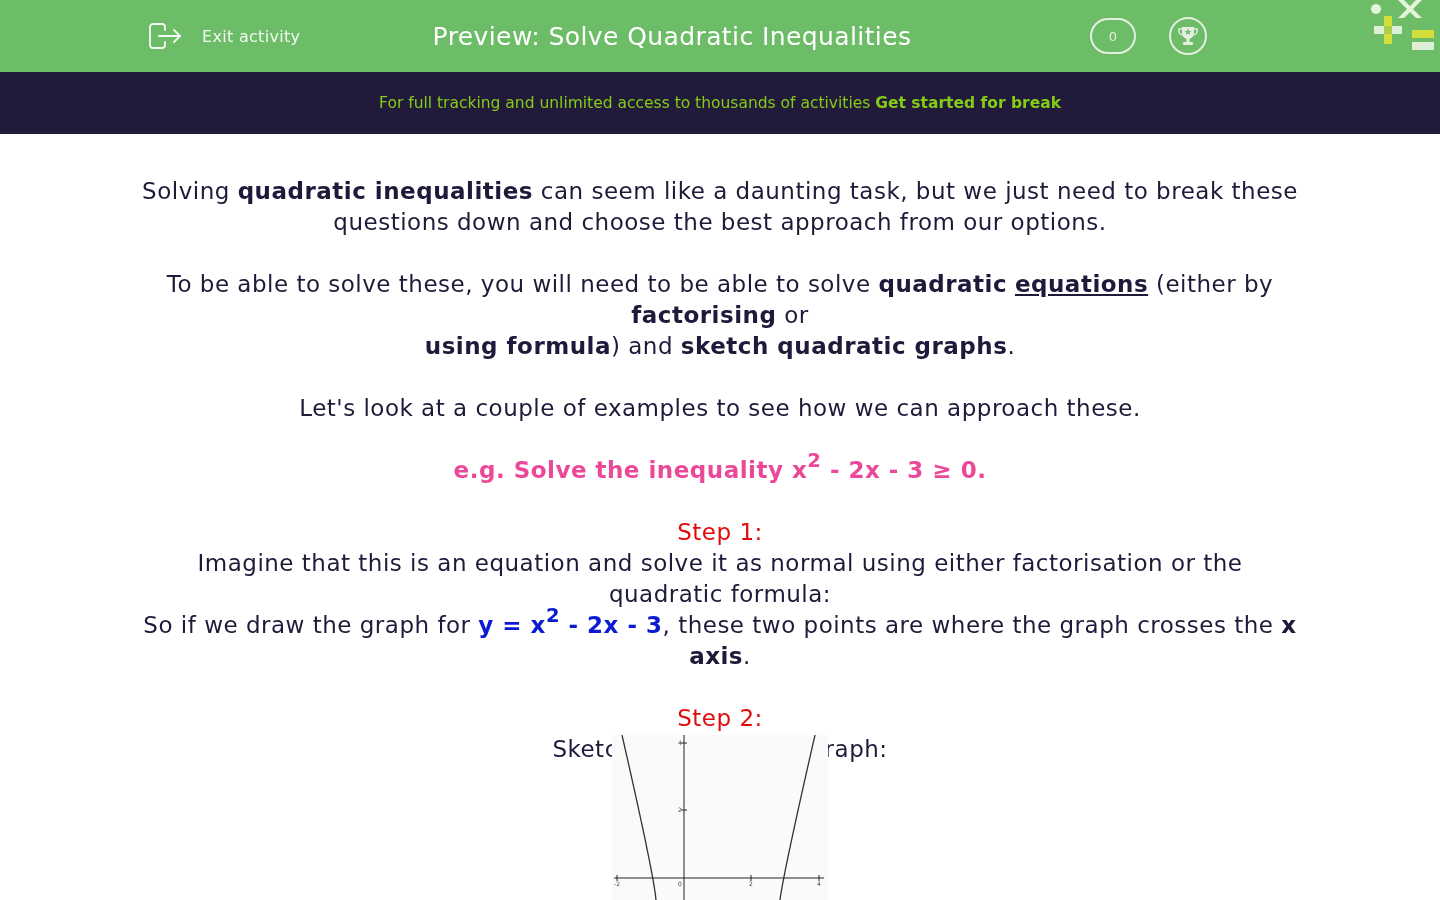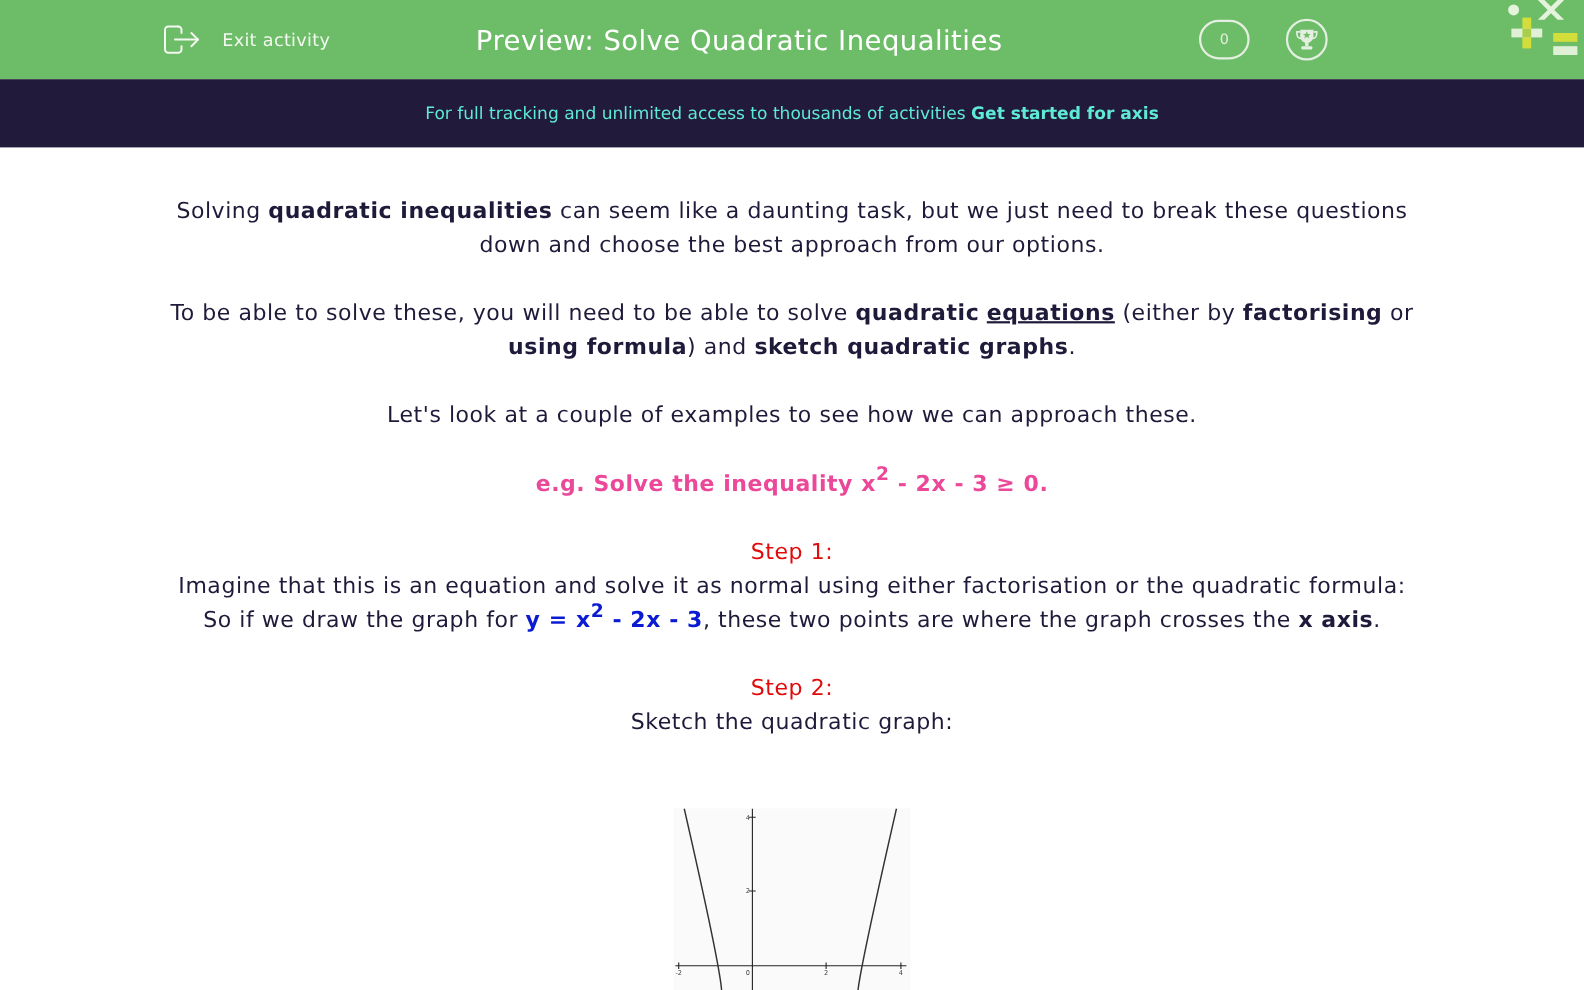--- a/index.html
+++ b/index.html
@@ -8,24 +8,24 @@
 
   .topbar { position: absolute; left: 0; top: 0; width: 1440px; height: 72px; background: #6dbd68; }
   .exit { position: absolute; left: 148px; top: 20px; height: 32px; display: flex; align-items: center; gap: 20px; color: #f3f8f1; font-size: 16px; cursor: pointer; letter-spacing: 0.3px; text-align: center; }
   .exit svg { width: 34px; height: 30px; }
   .title { position: absolute; left: 0; right: 0; top: 22px; text-align: center; color: #ffffff; font-size: 25px; letter-spacing: 0.4px; }
   .title span { position: relative; left: -48px; }
   .score { position: absolute; left: 1090px; top: 18px; width: 46px; height: 36px; border: 2px solid #e4efe2; border-radius: 18px; color: #e4efe2; font-size: 13px; display: flex; align-items: center; justify-content: center; }
   .trophy { position: absolute; left: 1169px; top: 17px; width: 38px; height: 38px; border: 2px solid #e4efe2; border-radius: 50%; display: flex; align-items: center; justify-content: center; }
   .logo { position: absolute; left: 1366px; top: 0; width: 74px; height: 56px; }
 
-  .banner { position: absolute; left: 0; top: 72px; width: 1440px; height: 62px; background: #221a3b; color: #5eead4; font-size: 15.5px; display: flex; align-items: center; justify-content: center; gap: 5px; }
+  .banner { position: absolute; left: 0; top: 72px; width: 1440px; height: 62px; background: #221a3b; color: #84cc16; font-size: 15.5px; display: flex; align-items: center; justify-content: center; gap: 5px; }
   .banner .cta { font-weight: bold; cursor: pointer; }
 
-  .content { position: absolute; left: 140px; top: 176px; width: 1160px; text-align: center; font-size: 20px; line-height: 31px; letter-spacing: 0.5px; }
+  .content { position: absolute; left: 140px; top: 176px; width: 1160px; text-align: center; font-size: 23px; line-height: 31px; letter-spacing: 0.5px; }
   .content p { margin-bottom: 31px; }
   .content p.tight { margin-bottom: 0; }
   b { font-weight: bold; }
   .u { text-decoration: underline; }
   .purple { color: #ec4899; font-weight: bold; }
   .red { color: #e10b0b; font-weight: normal; }
   .blue { color: #0a1bd2; font-weight: bold; }
   sup { font-size: 0.85em; line-height: 0; vertical-align: 0.55em; }
 
   .graph { position: absolute; left: 612px; top: 735px; width: 216px; height: 165px; background: #fafafa; }
@@ -62,21 +62,21 @@
     <rect x="18" y="16" width="8" height="28" fill="#d4de3a"></rect>
     <rect x="8" y="26" width="28" height="8" fill="#dff0d6"></rect>
     <rect x="18" y="26" width="8" height="8" fill="#a9cf4a"></rect>
     <rect x="46" y="30" width="22" height="8" fill="#d4de3a"></rect>
     <rect x="46" y="42" width="22" height="8" fill="#dff0d6"></rect>
   </svg>
 </div>
 
 <div class="banner">
   <span>For full tracking and unlimited access to thousands of activities</span>
-  <span class="cta">Get started for axis</span>
+  <span class="cta">Get started for break</span>
 </div>
 
 <div class="content">
   <p><span>Solving </span><b>quadratic inequalities</b><span> can seem like a daunting task, but we just need to break these questions down and choose the best approach from our options.</span></p>
 
   <p><span>To be able to solve these, you will need to be able to solve </span><b>quadratic</b> <b class="u">equations</b><span> (either by </span><b>factorising</b><span> or </span><br><b>using formula</b><span>) and </span><b>sketch quadratic graphs</b><span>.</span></p>
 
   <p>Let's look at a couple of examples to see how we can approach these.</p>
 
   <p class="purple"><span>e.g. Solve the inequality x</span><sup>2</sup><span> - 2x - 3 ≥ 0.</span></p>

